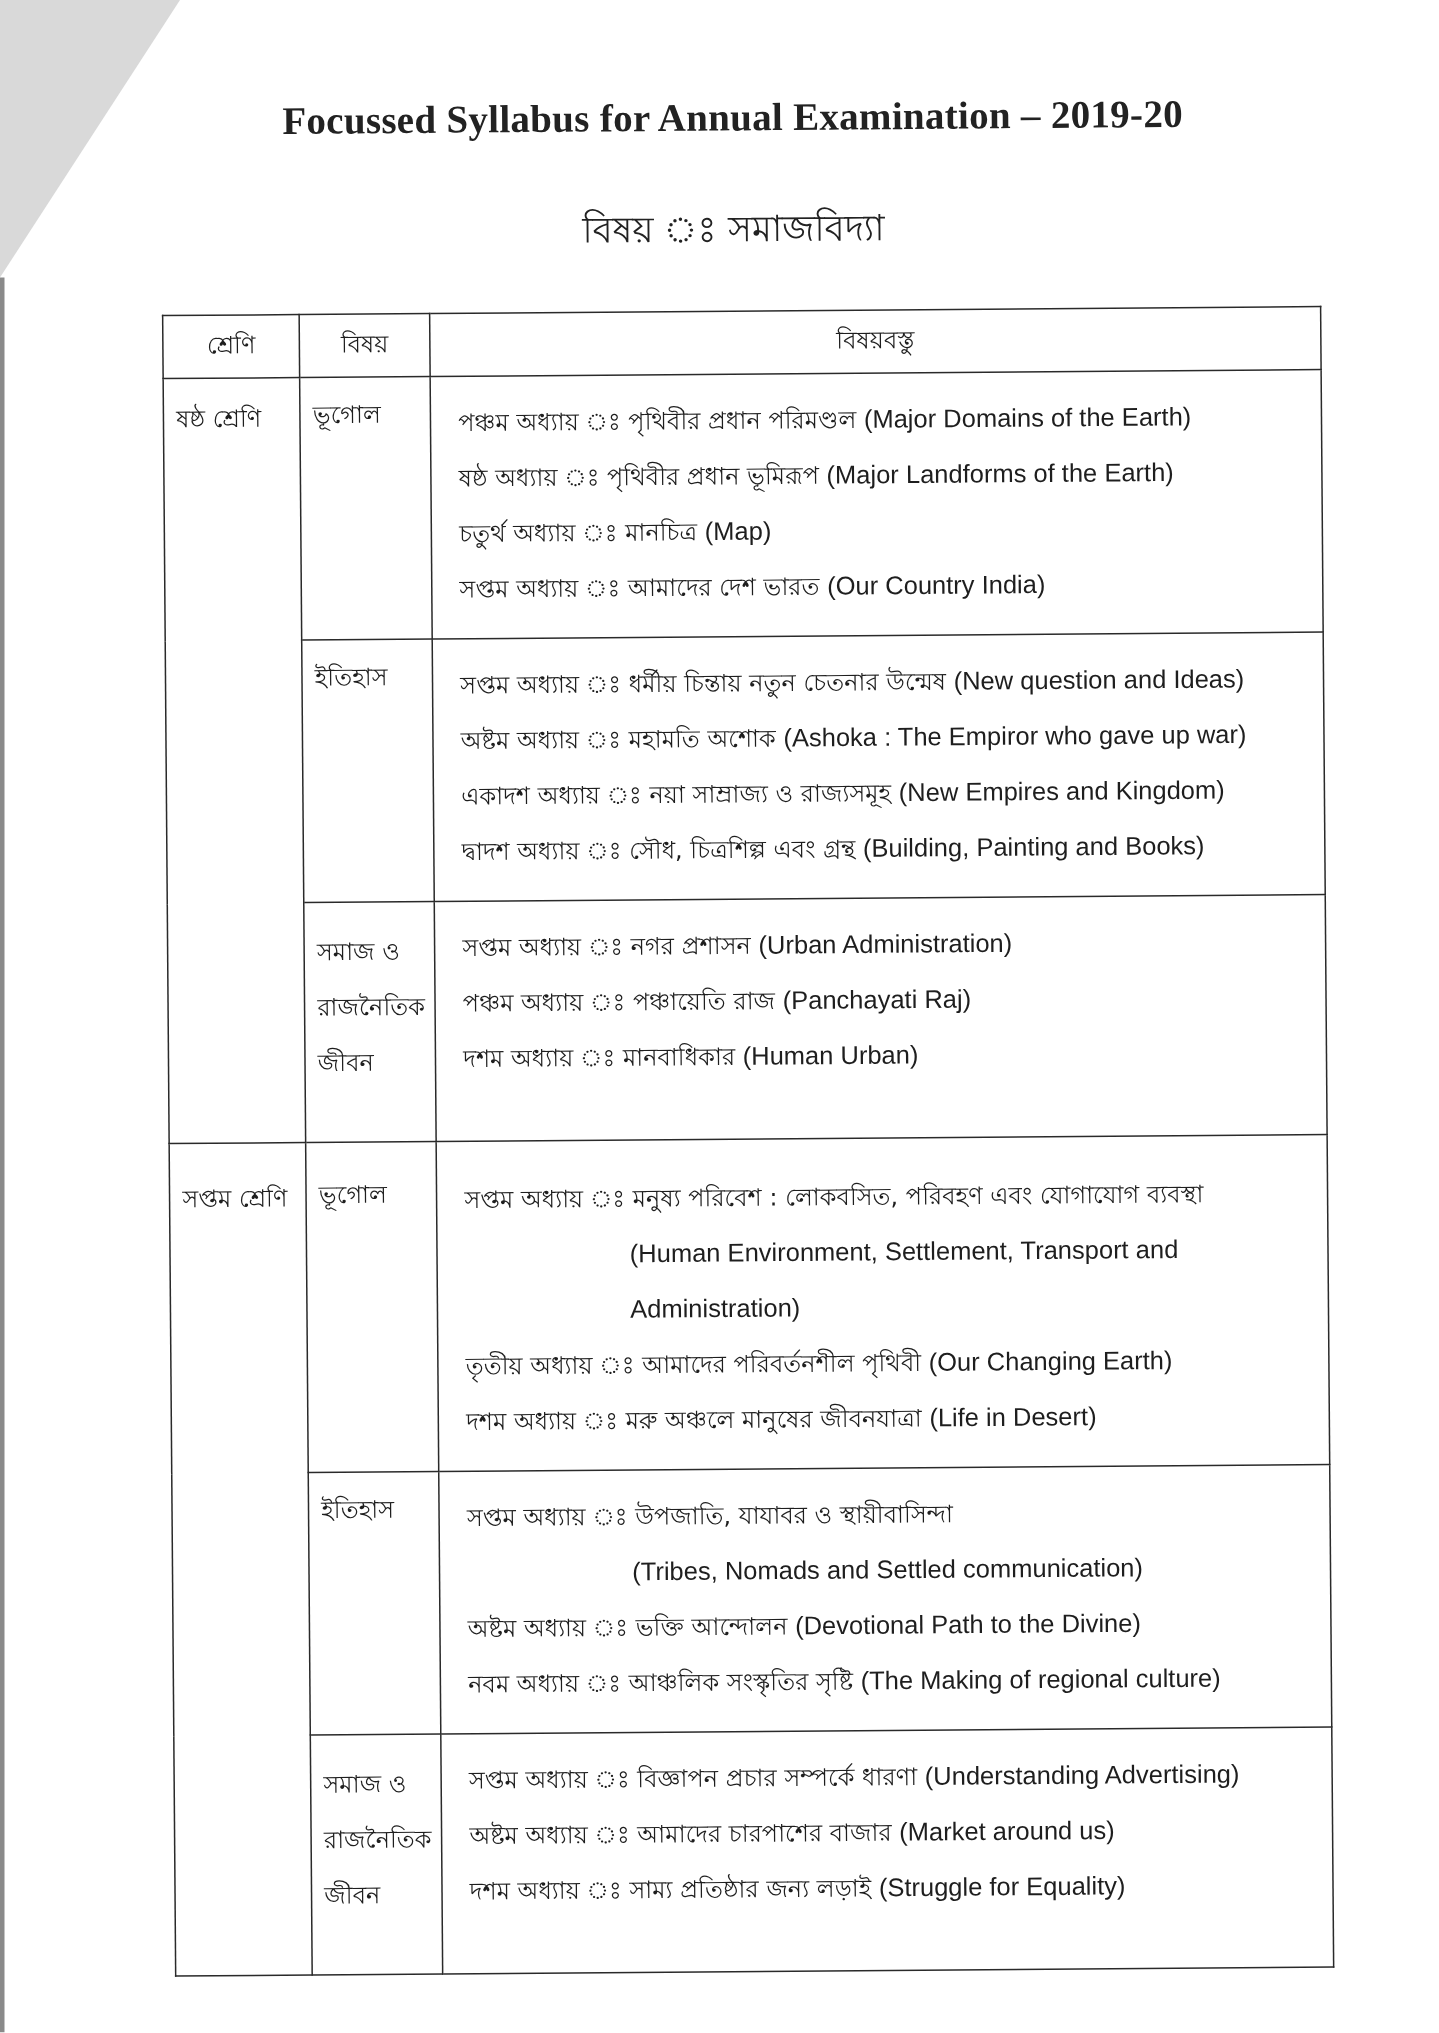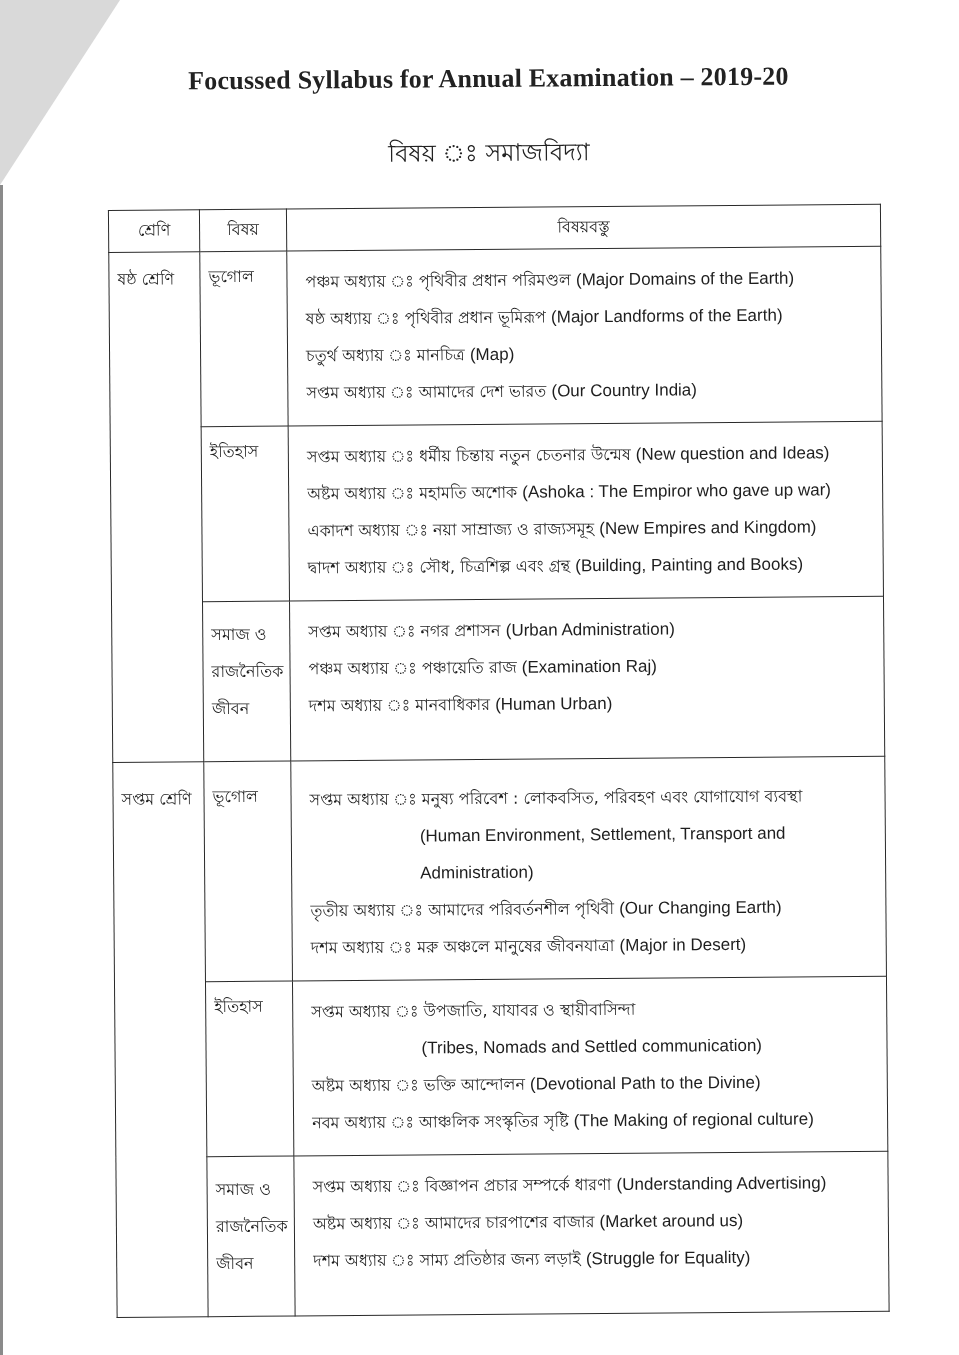--- a/index.html
+++ b/index.html
@@ -163,37 +163,37 @@
       </tr>
 
       <tr>
         <td class="cell-subject">
           <span style="display:block">সমাজ ও</span>
           <span style="display:block">রাজনৈতিক</span>
           <span style="display:block">জীবন</span>
         </td>
         <td class="cell-content">
           <span class="line"><span>সপ্তম অধ্যায় ঃ নগর প্রশাসন</span> <span class="en">(Urban Administration)</span></span>
-          <span class="line"><span>পঞ্চম অধ্যায় ঃ পঞ্চায়েতি রাজ</span> <span class="en">(Examination Raj)</span></span>
+          <span class="line"><span>পঞ্চম অধ্যায় ঃ পঞ্চায়েতি রাজ</span> <span class="en">(Panchayati Raj)</span></span>
           <span class="line"><span>দশম অধ্যায় ঃ মানবাধিকার</span> <span class="en">(Human Urban)</span></span>
           <div class="spacer-bottom"></div>
         </td>
       </tr>
 
       <tr>
         <td class="cell-class" rowspan="3" style="padding-top:24px !important;">সপ্তম শ্রেণি</td>
         <td class="cell-subject single" style="padding-top:24px !important;">
           <span>ভূগোল</span>
         </td>
         <td class="cell-content" style="padding-top:20px !important;">
           <span class="line"><span>সপ্তম অধ্যায় ঃ মনুষ্য পরিবেশ : লোকবসিত, পরিবহণ এবং যোগাযোগ ব্যবস্থা</span></span>
           <span class="line indent"><span class="en">(Human Environment, Settlement, Transport and</span></span>
           <span class="line indent"><span class="en">Administration)</span></span>
           <span class="line"><span>তৃতীয় অধ্যায় ঃ আমাদের পরিবর্তনশীল পৃথিবী</span> <span class="en">(Our Changing Earth)</span></span>
-          <span class="line"><span>দশম অধ্যায় ঃ মরু অঞ্চলে মানুষের জীবনযাত্রা</span> <span class="en">(Major in Desert)</span></span>
+          <span class="line"><span>দশম অধ্যায় ঃ মরু অঞ্চলে মানুষের জীবনযাত্রা</span> <span class="en">(Life in Desert)</span></span>
         </td>
       </tr>
 
       <tr>
         <td class="cell-subject single">
           <span>ইতিহাস</span>
         </td>
         <td class="cell-content">
           <span class="line"><span>সপ্তম অধ্যায় ঃ উপজাতি, যাযাবর ও স্থায়ীবাসিন্দা</span></span>
           <span class="line indent"><span class="en">(Tribes, Nomads and Settled communication)</span></span>

